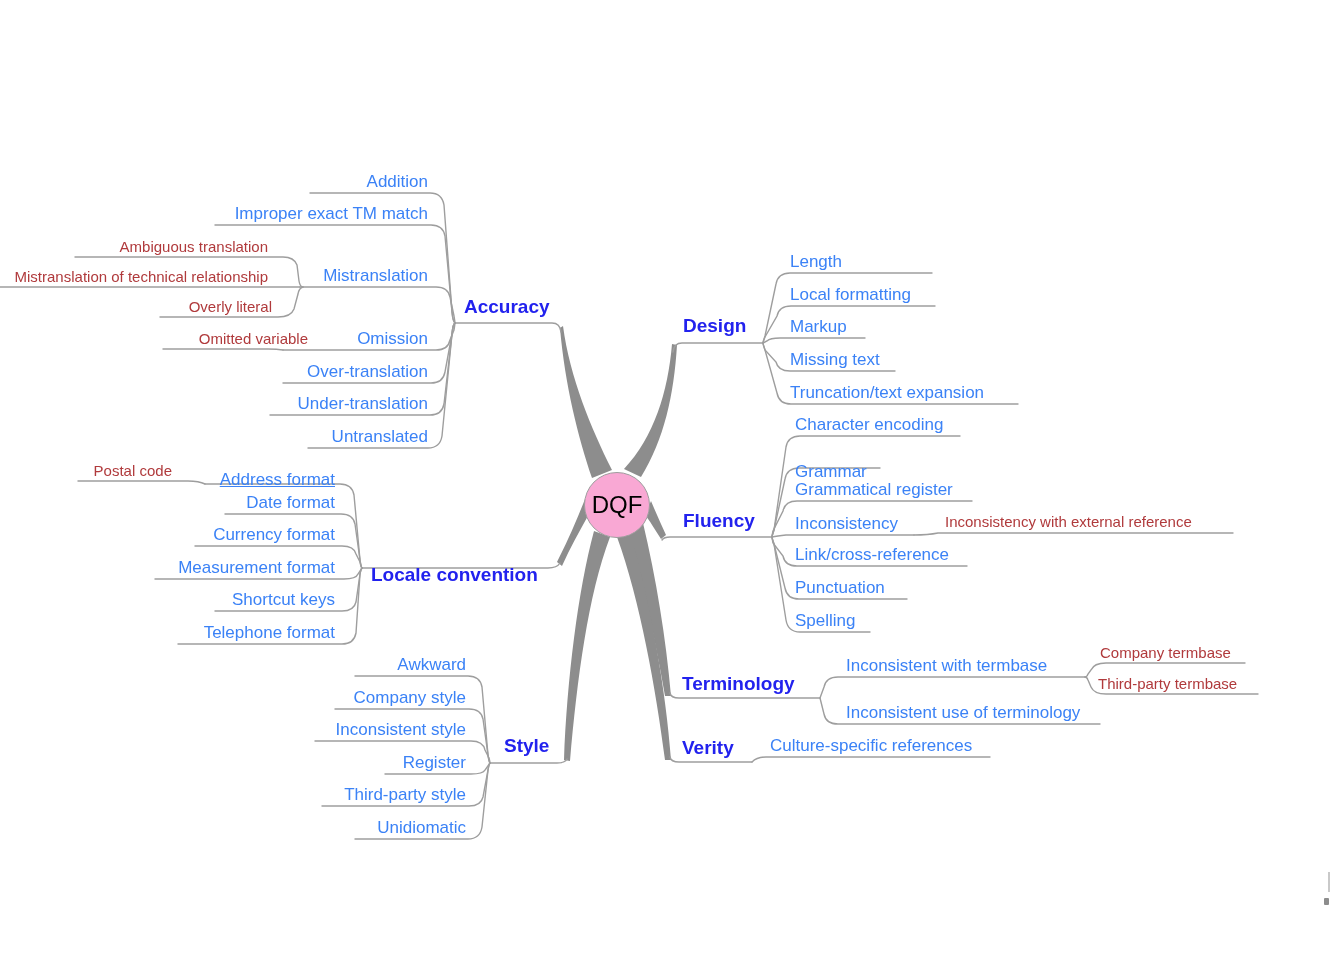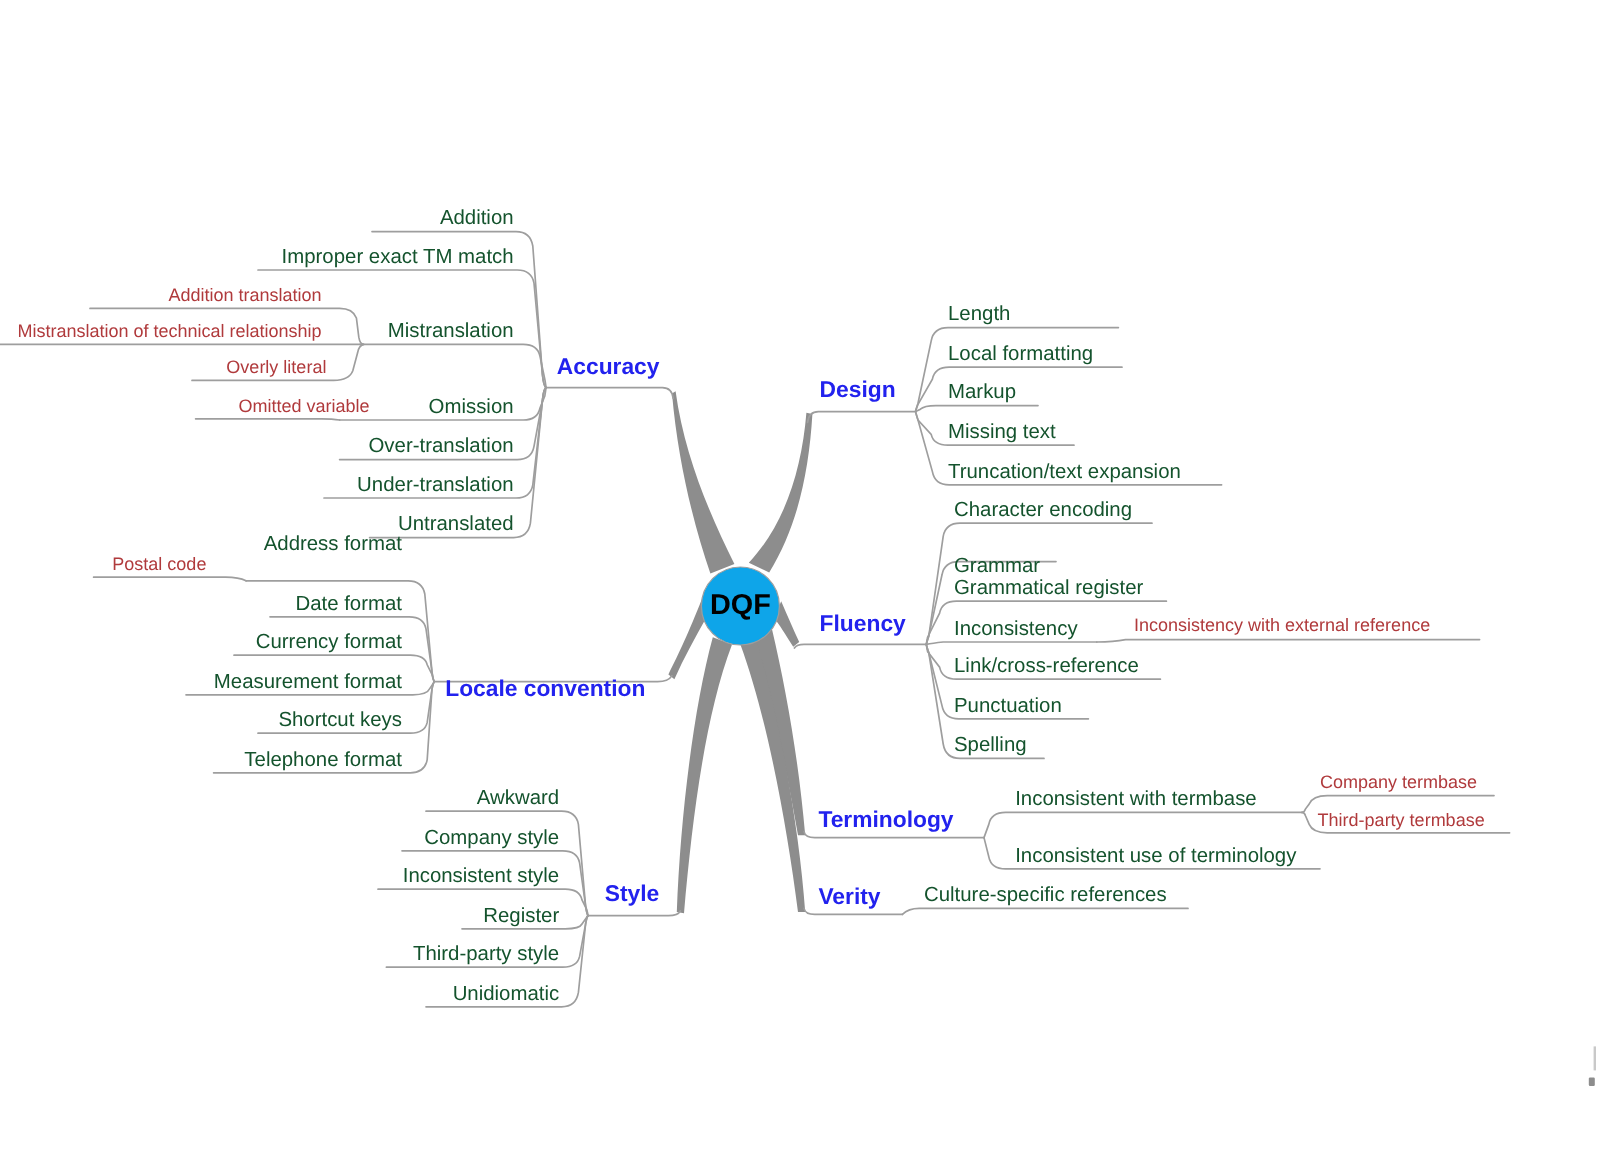--- a/index.html
+++ b/index.html
@@ -6,29 +6,29 @@
   #stage{
     position:relative;
     width:1331px;height:978px;
     background:#ffffff;
     overflow:hidden;
     font-family:"Liberation Sans", sans-serif;
   }
   #wires{position:absolute;left:0;top:0;width:1331px;height:978px;}
   .lbl{position:absolute;white-space:nowrap;line-height:1;}
   .topic{color:#2222EE;font-weight:bold;font-size:19px;}
-  .item{color:#14532d;font-size:17px;}
+  .item{color:#3b82f6;font-size:17px;}
   .sub{color:#B03A3C;font-size:15px;}
   .thin{stroke:#9E9E9E;stroke-width:1.4;fill:none;stroke-linecap:round;}
   .thick{fill:#8D8D8D;stroke:none;}
   #center-node{
     position:absolute;left:584px;top:472px;width:66px;height:66px;
-    border-radius:50%;background:#0ea5e9;border:1.5px solid #9E9E9E;
+    border-radius:50%;background:#f9a8d4;border:1.5px solid #9E9E9E;
     display:flex;align-items:center;justify-content:center;
-    font-weight:bold;font-size:24px;color:#000;box-sizing:border-box;
+    font-weight:normal;font-size:24px;color:#000;box-sizing:border-box;
   }
   .artifact{position:absolute;}
 </style>
 </head>
 <body>
 
 <div id="stage">
 
   <svg id="wires" viewBox="0 0 1331 978" aria-hidden="true">
 
@@ -127,21 +127,21 @@
   <div class="lbl topic" style="left:682px;top:738px;">Verity</div>
 
   <div class="lbl item" style="right:903px;top:173px;">Addition</div>
   <div class="lbl item" style="right:903px;top:205px;">Improper exact TM match</div>
   <div class="lbl item" style="right:903px;top:267px;">Mistranslation</div>
   <div class="lbl item" style="right:903px;top:330px;">Omission</div>
   <div class="lbl item" style="right:903px;top:363px;">Over-translation</div>
   <div class="lbl item" style="right:903px;top:395px;">Under-translation</div>
   <div class="lbl item" style="right:903px;top:428px;">Untranslated</div>
 
-  <div class="lbl sub" style="right:1063px;top:239px;">Addition translation</div>
+  <div class="lbl sub" style="right:1063px;top:239px;">Ambiguous translation</div>
   <div class="lbl sub" style="right:1063px;top:269px;">Mistranslation of technical relationship</div>
   <div class="lbl sub" style="right:1059px;top:299px;">Overly literal</div>
 
   <div class="lbl sub" style="right:1023px;top:331px;">Omitted variable</div>
 
   <div class="lbl item" style="left:790px;top:253px;">Length</div>
   <div class="lbl item" style="left:790px;top:286px;">Local formatting</div>
   <div class="lbl item" style="left:790px;top:318px;">Markup</div>
   <div class="lbl item" style="left:790px;top:351px;">Missing text</div>
   <div class="lbl item" style="left:790px;top:384px;">Truncation/text expansion</div>
@@ -149,21 +149,21 @@
   <div class="lbl item" style="left:795px;top:416px;">Character encoding</div>
   <div class="lbl item" style="left:795px;top:448px;margin-top:15px;">Grammar</div>
   <div class="lbl item" style="left:795px;top:481px;">Grammatical register</div>
   <div class="lbl item" style="left:795px;top:515px;">Inconsistency</div>
   <div class="lbl item" style="left:795px;top:546px;">Link/cross-reference</div>
   <div class="lbl item" style="left:795px;top:579px;">Punctuation</div>
   <div class="lbl item" style="left:795px;top:612px;">Spelling</div>
 
   <div class="lbl sub" style="left:945px;top:514px;">Inconsistency with external reference</div>
 
-  <div class="lbl item" style="right:996px;top:444px;">Address format</div>
+  <div class="lbl item" style="right:996px;top:471px;text-decoration:underline;">Address format</div>
   <div class="lbl item" style="right:996px;top:494px;">Date format</div>
   <div class="lbl item" style="right:996px;top:526px;">Currency format</div>
   <div class="lbl item" style="right:996px;top:559px;">Measurement format</div>
   <div class="lbl item" style="right:996px;top:591px;">Shortcut keys</div>
   <div class="lbl item" style="right:996px;top:624px;">Telephone format</div>
 
   <div class="lbl sub" style="right:1159px;top:463px;">Postal code</div>
 
   <div class="lbl item" style="right:865px;top:656px;">Awkward</div>
   <div class="lbl item" style="right:865px;top:689px;">Company style</div>

